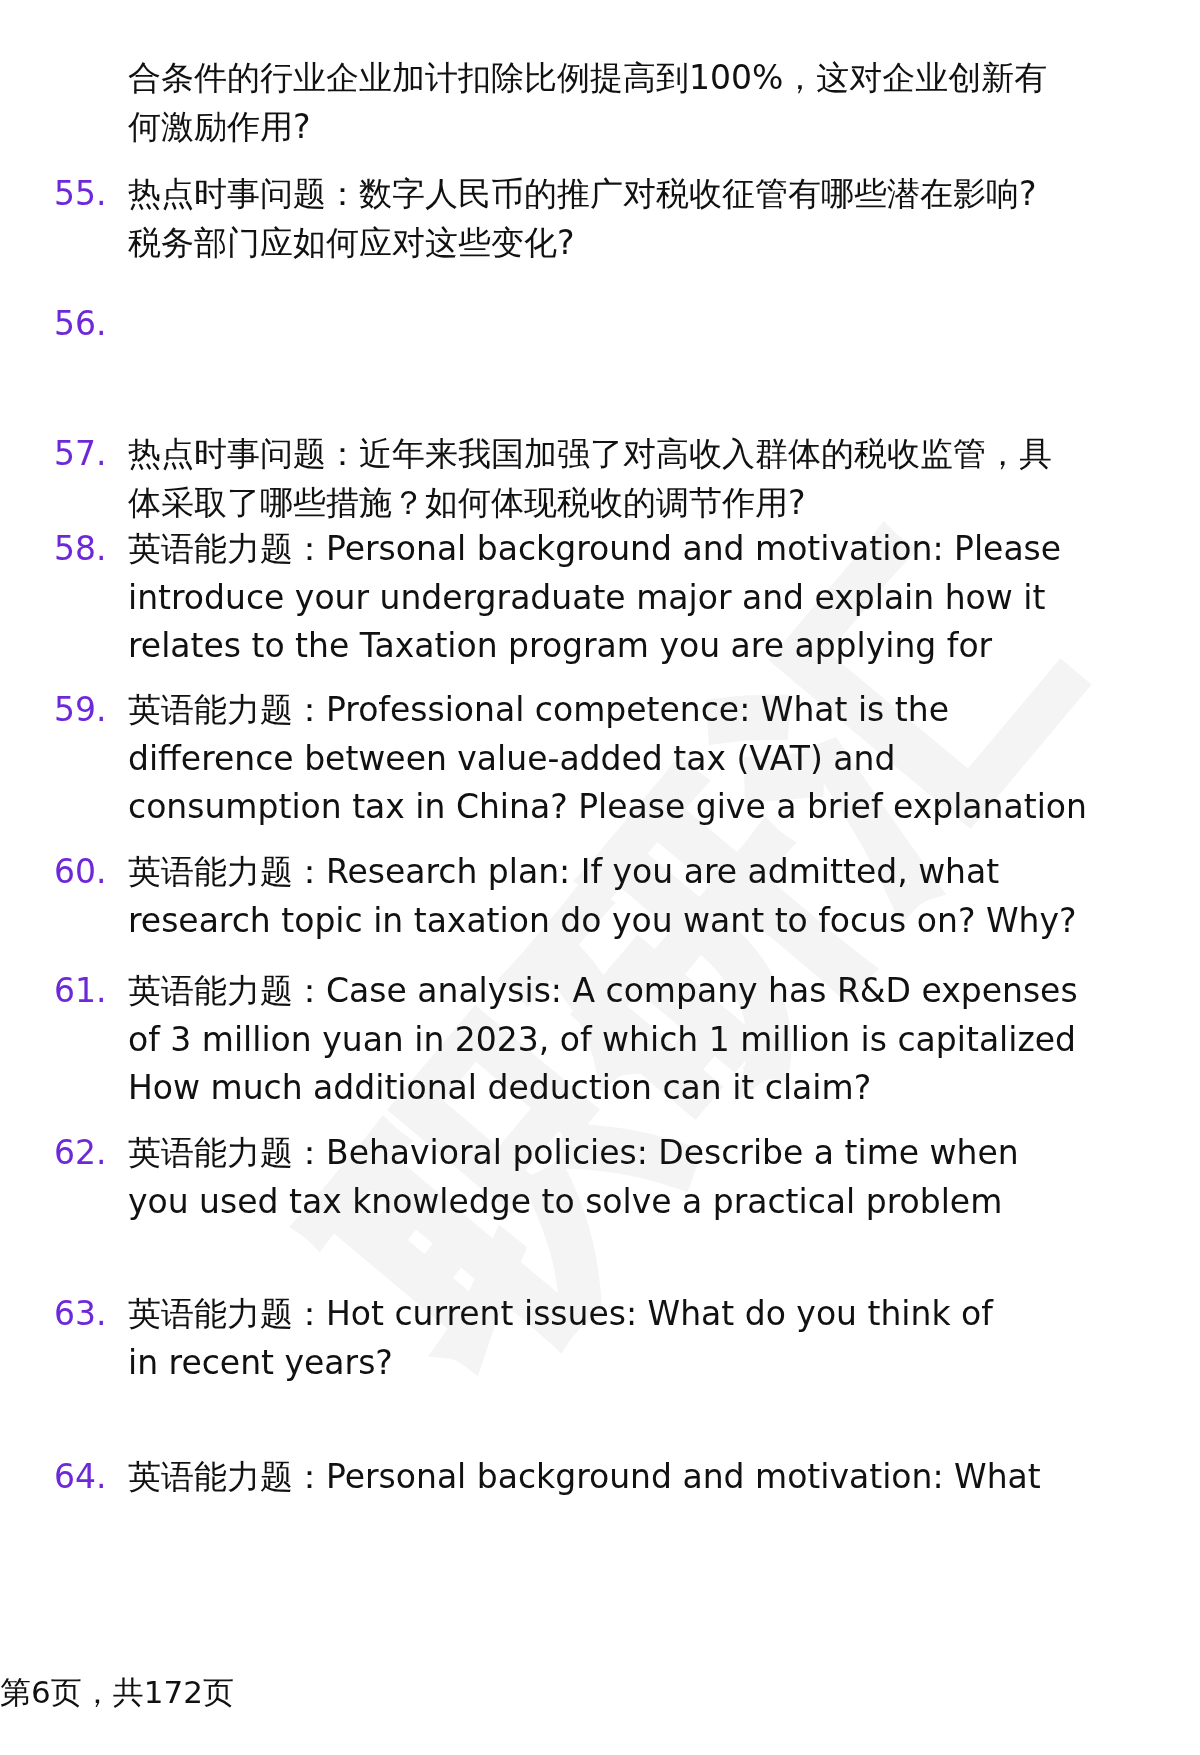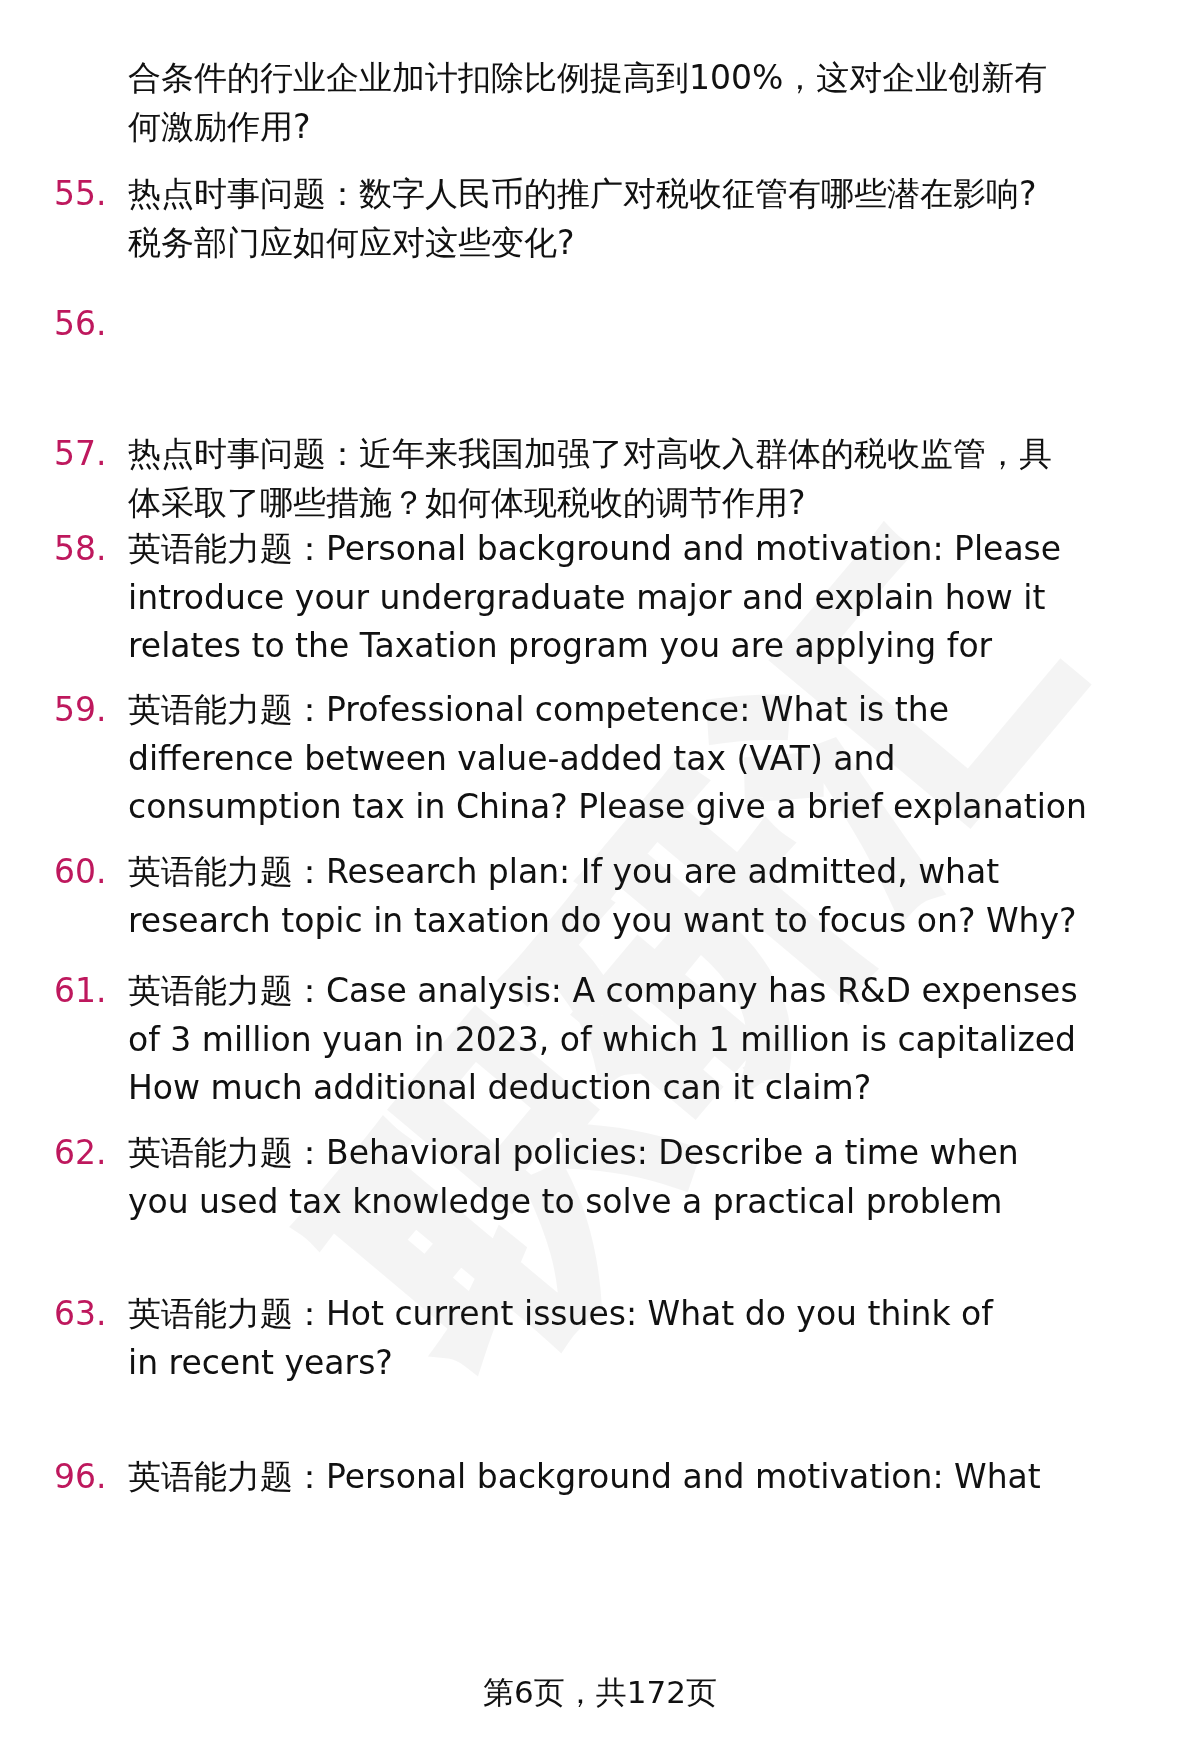--- a/index.html
+++ b/index.html
@@ -48,41 +48,40 @@
       position: absolute;
       left: 0;
       width: 1200px;
     }
     .num {
       position: absolute;
       left: 54px;
       width: 70px;
       font-size: 33px;
       line-height: 48.5px;
-      color: #be185d;
+      color: #6d28d9;
       white-space: nowrap;
     }
     .text {
       position: absolute;
       left: 128px;
       width: 1020px;
       font-size: 33px;
       line-height: 48.5px;
       color: #111111;
     }
     .line {
       display: block;
       white-space: nowrap;
     }
     .footer {
       position: absolute;
       left: 0;
       top: 1672px;
       width: 1200px;
-      text-align: center;
       font-size: 31px;
       line-height: 40px;
       color: #111111;
       z-index: 1;
     }
   </style>
 </head>
 <body>
 
 <div class="page">
@@ -165,21 +164,21 @@
 
     <div class="item" style="top:1290px;">
       <span class="num">63.</span>
       <div class="text">
         <span class="line">英语能力题：Hot current issues: What do you think of</span>
         <span class="line">in recent years?</span>
       </div>
     </div>
 
     <div class="item" style="top:1453px;">
-      <span class="num">96.</span>
+      <span class="num">64.</span>
       <div class="text">
         <span class="line">英语能力题：Personal background and motivation: What</span>
       </div>
     </div>
 
   </div>
 
   <div class="footer">第6页，共172页</div>
 
 </div>

